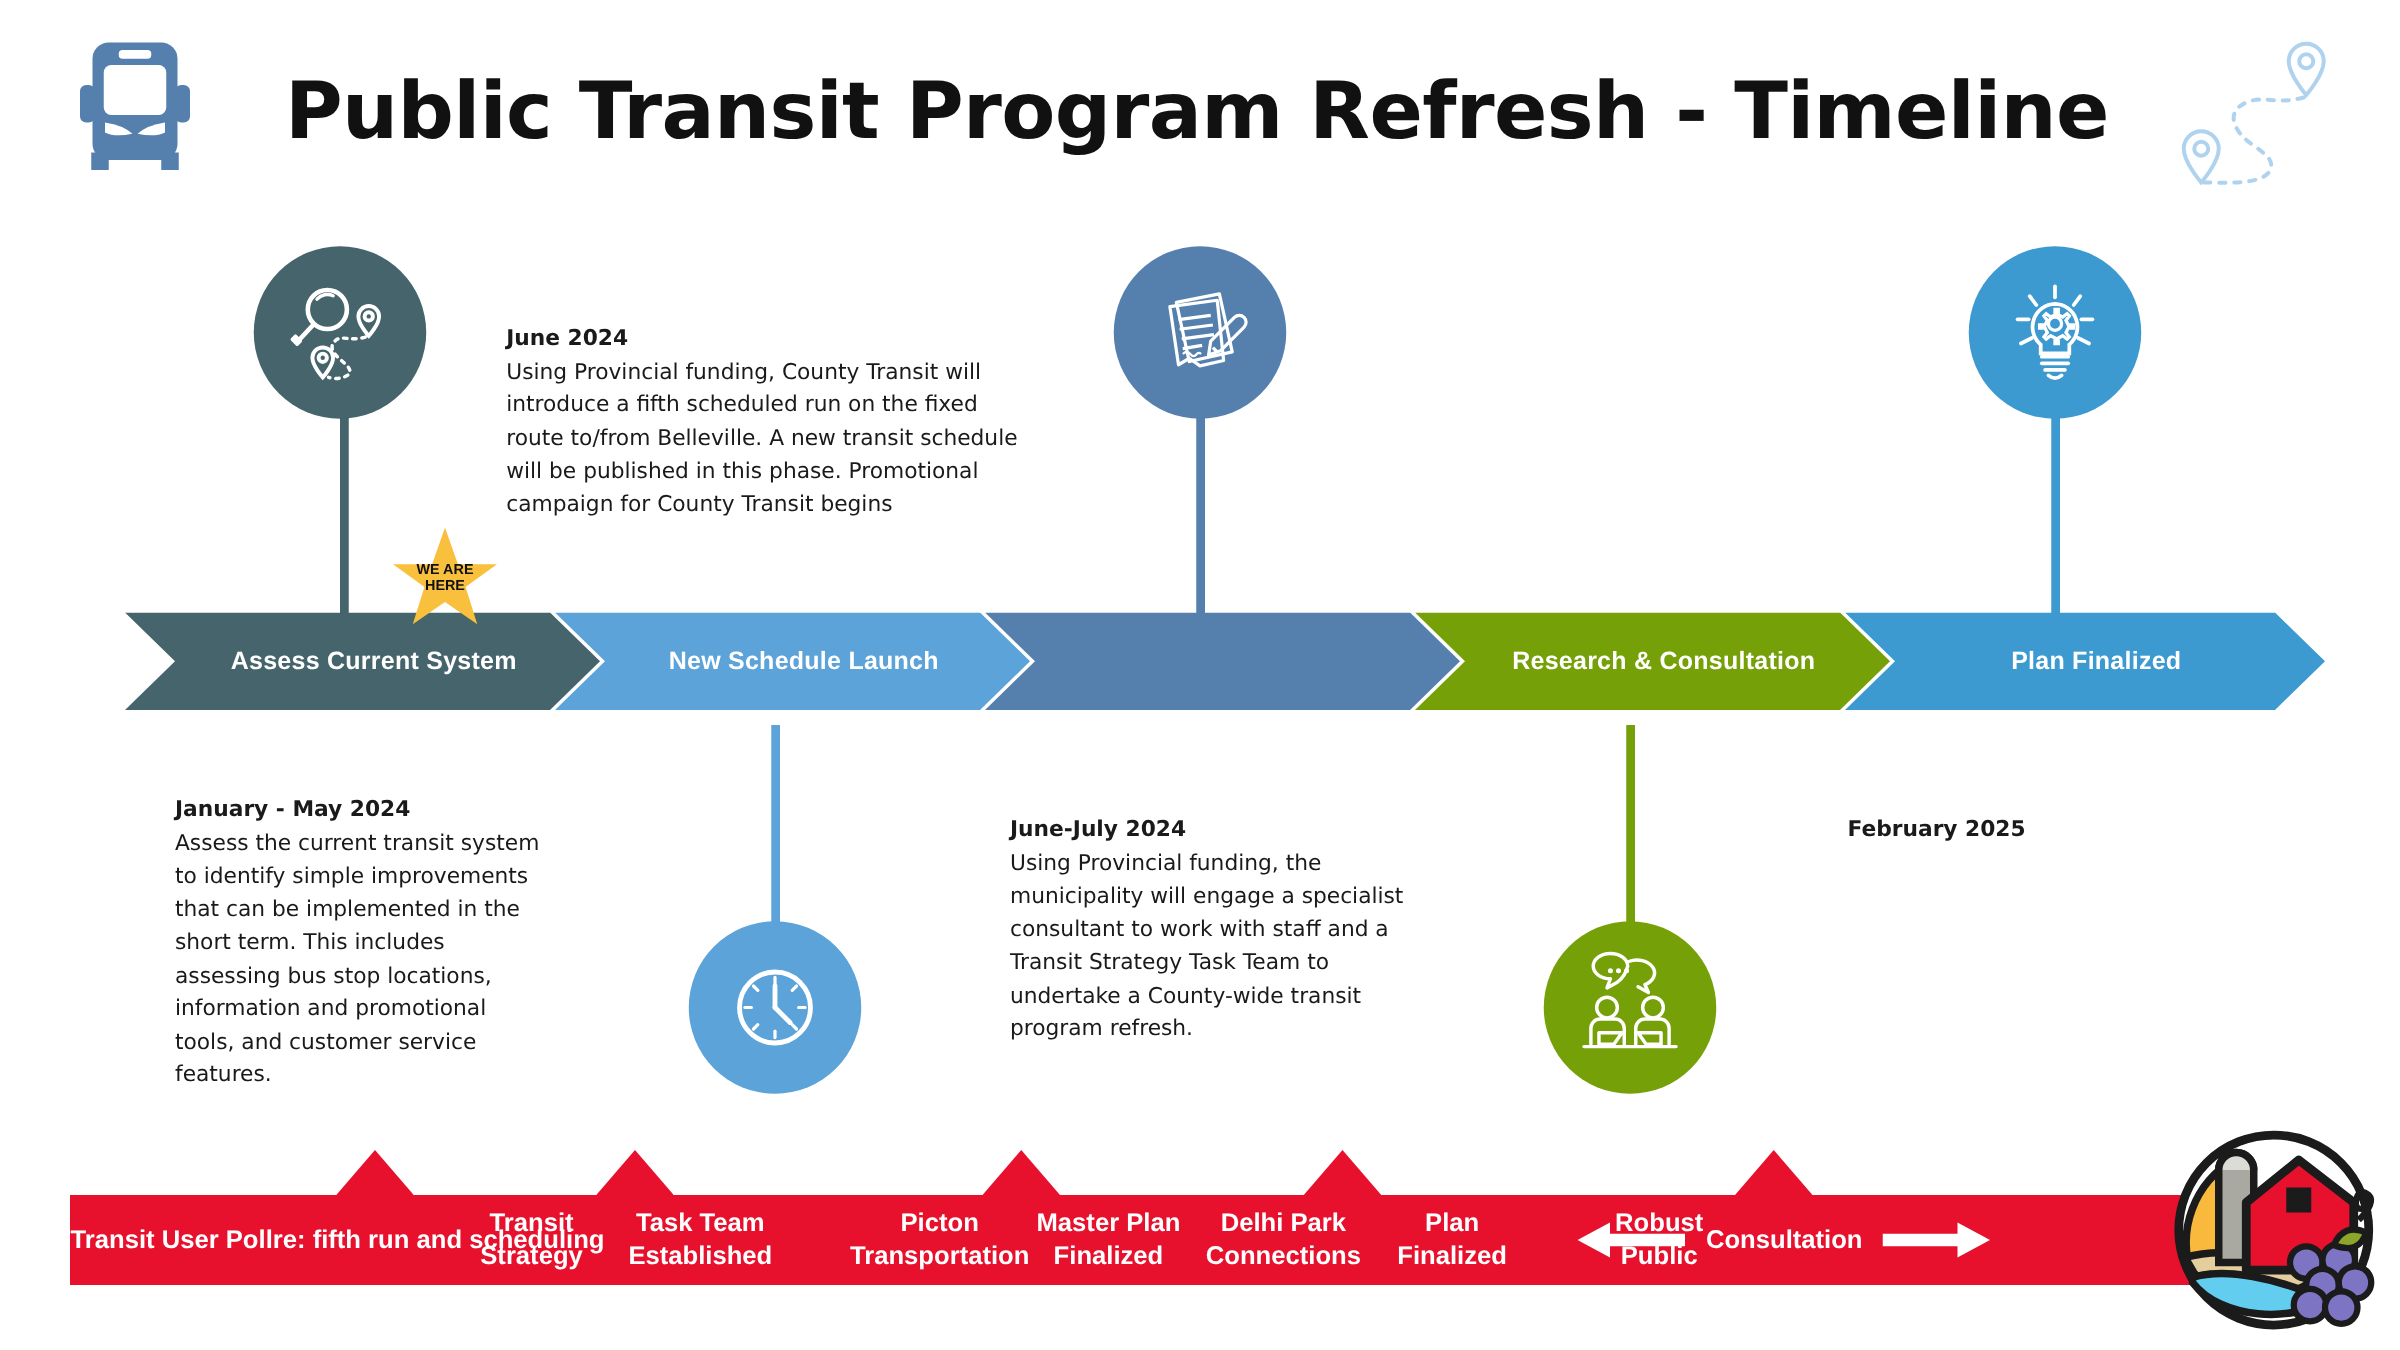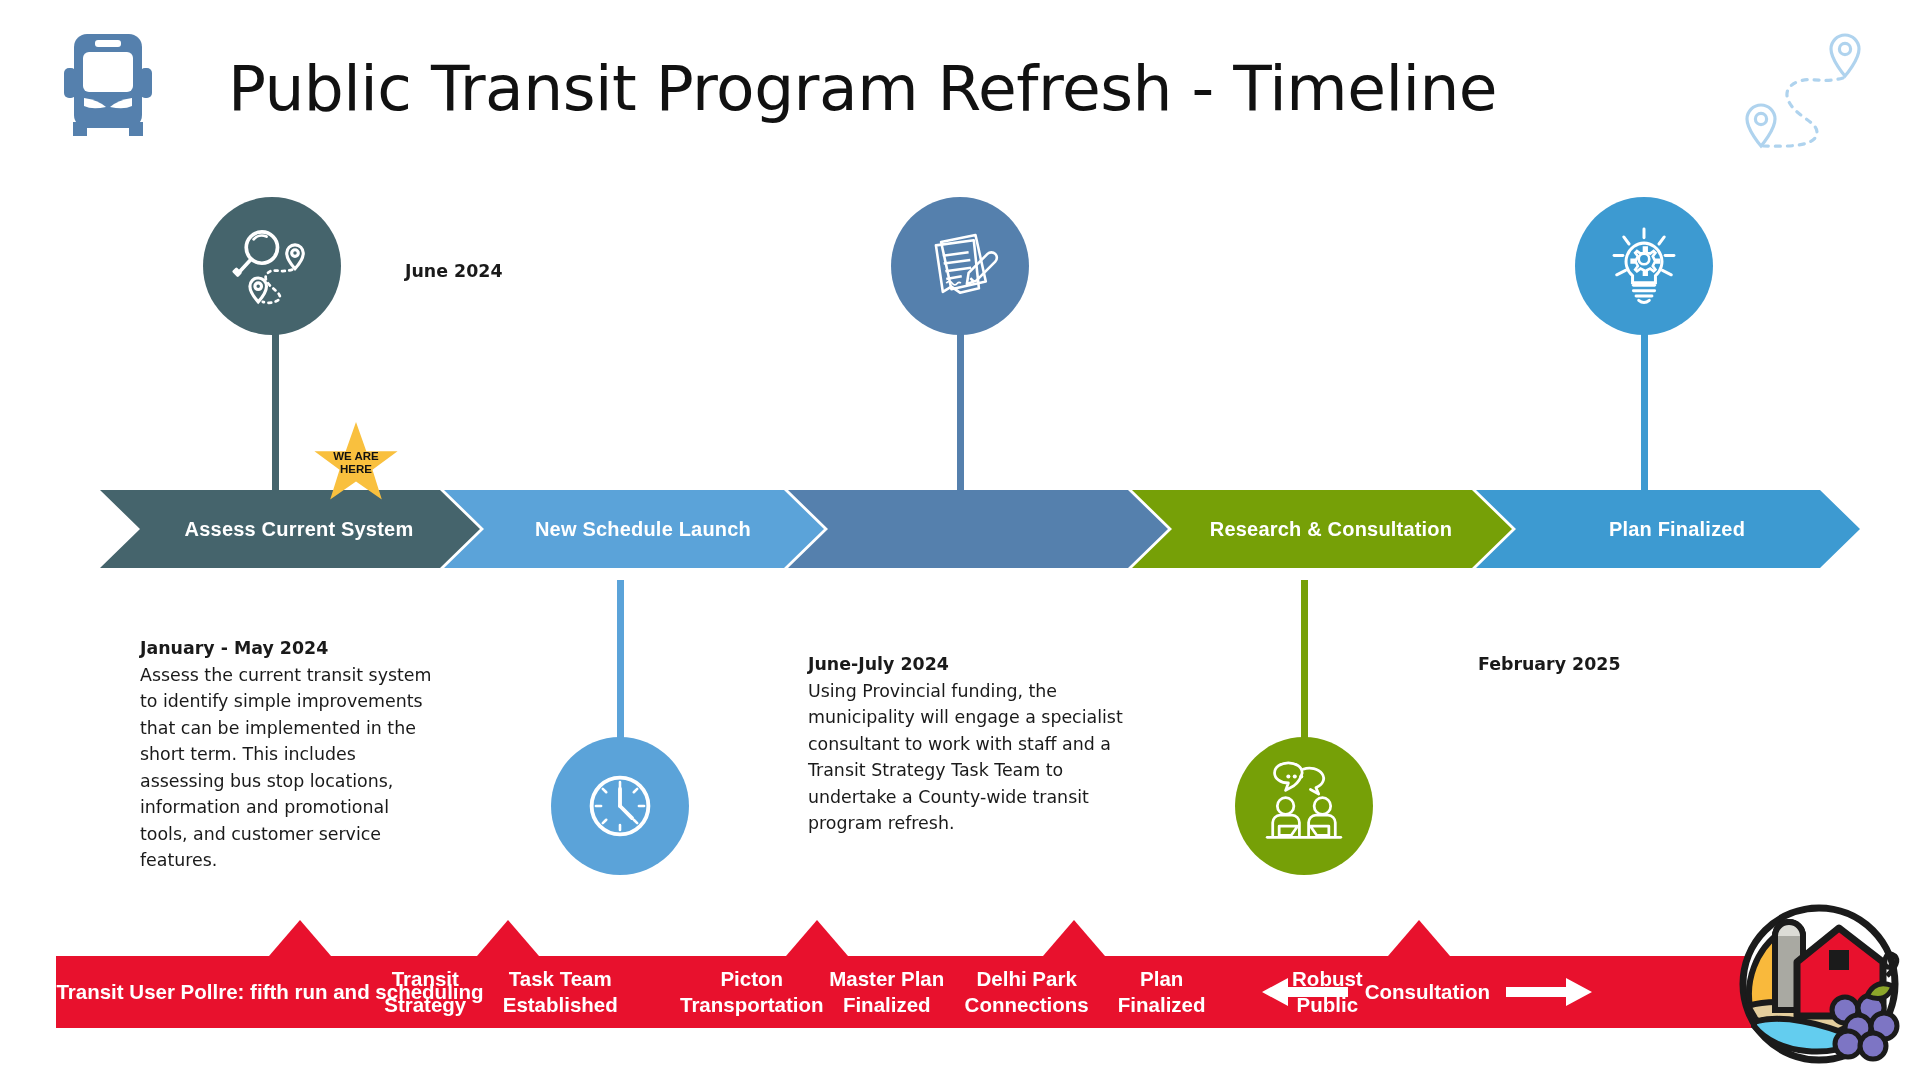--- a/index.html
+++ b/index.html
@@ -11,21 +11,21 @@
     overflow:hidden;
     position:relative;
   }
   .stage{position:absolute;left:0;top:0;width:1920px;height:1080px;}
 
   
   .bus-icon{position:absolute;left:48px;top:26px;width:120px;height:120px;}
   .title{
     position:absolute;left:228px;top:50px;
     font-size:63px;line-height:78px;
-    color:#111111;font-weight:400;
+    color:#111111;font-weight:700;
     letter-spacing:-0.5px;
     white-space:nowrap;
     font-family:"DejaVu Sans","Liberation Sans",sans-serif;
   }
   .route-pins{position:absolute;left:1735px;top:30px;width:160px;height:130px;}
 
   
   .node{position:absolute;}
   .circle{
     position:absolute;border-radius:50%;
@@ -268,20 +268,21 @@
       <path d="M50 0 L61.8 33.5 L97.5 33.5 L68.8 54.5 L79.5 88.5 L50 68 L20.5 88.5 L31.2 54.5 L2.5 33.5 L38.2 33.5 Z" fill="#F9C03E"></path>
     </svg>
     <div class="star-label">
       <span>WE ARE</span><br>
       <span>HERE</span>
     </div>
   </div>
 
   <div class="tblock" style="left:405px;top:258px;width:420px;">
     <span class="hd">June 2024</span>
+    <span>Using Provincial funding, County Transit will introduce a fifth scheduled run on the fixed route to/from Belleville. A new transit schedule will be published in this phase. Promotional campaign for County Transit begins</span>
   </div>
 
 
   <div class="tblock" style="left:140px;top:635px;width:300px;">
     <span class="hd">January - May 2024</span>
     <span>Assess the current transit system to identify simple improvements that can be implemented in the short term. This includes assessing bus stop locations, information and promotional tools, and customer service features.</span>
   </div>
 
   <div class="tblock" style="left:808px;top:651px;width:320px;">
     <span class="hd">June-July 2024</span>

